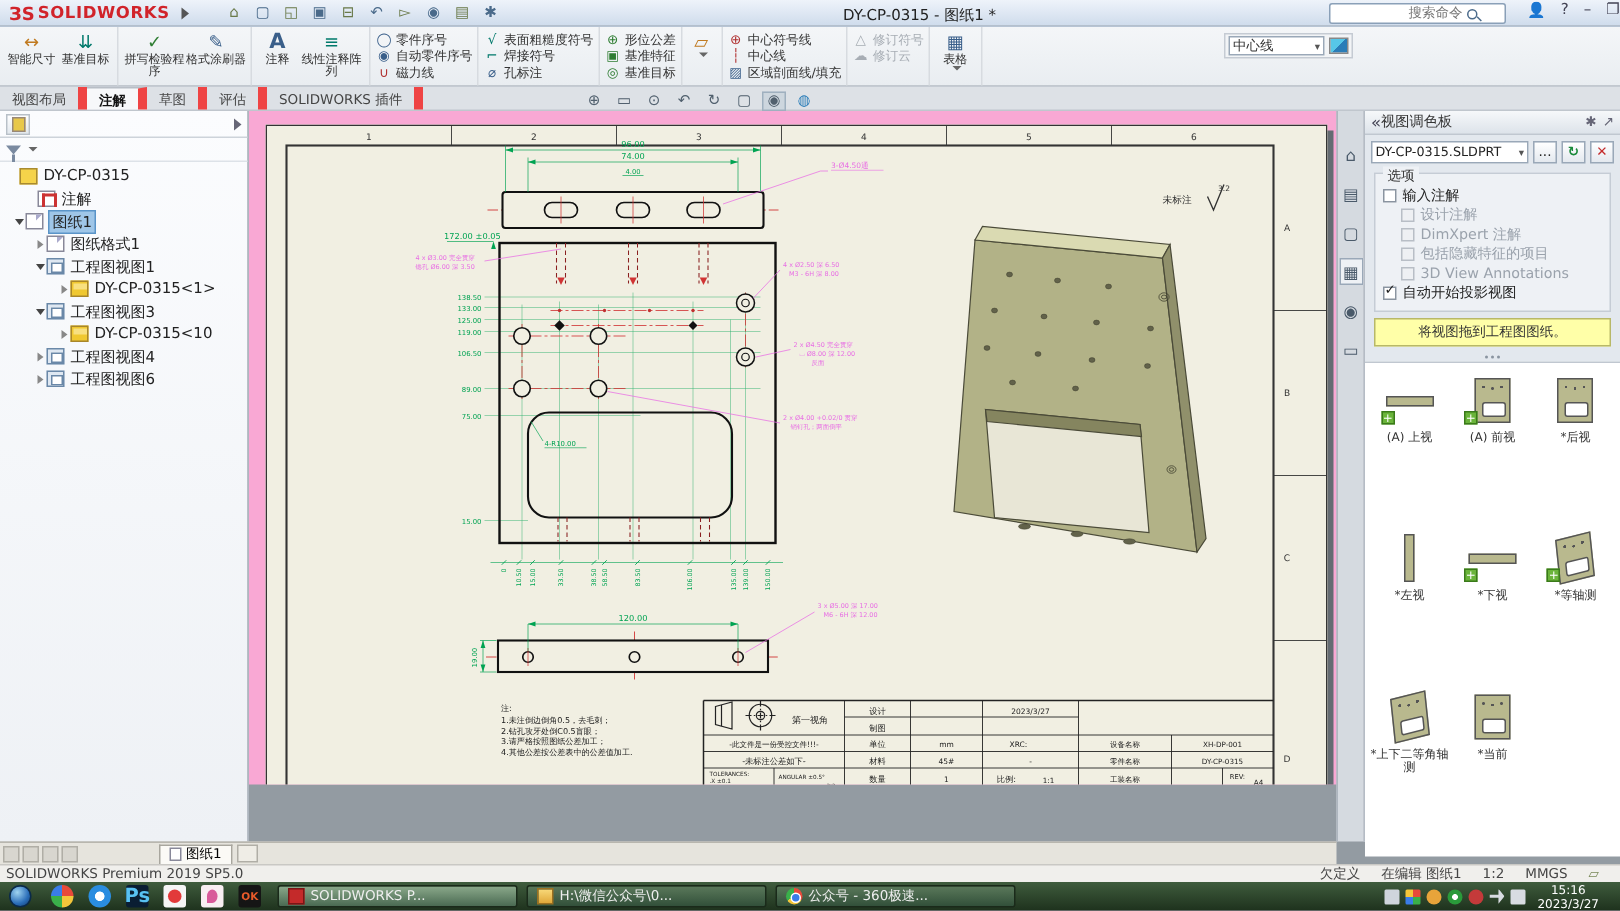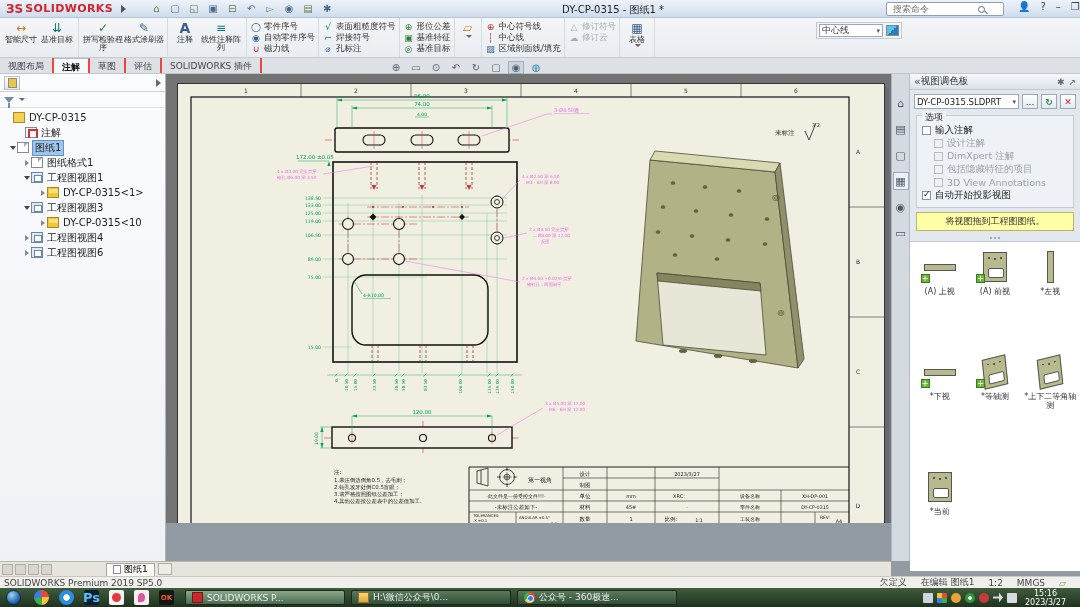--- a/index.html
+++ b/index.html
@@ -8,21 +8,21 @@
   
   #titlebar{position:absolute;left:0;top:0;width:1080px;height:18px;background:linear-gradient(#eef3fa,#cfdcec);border-bottom:1px solid #b7c4d4;display:flex;align-items:center;font-size:10px;color:#333;}
   #logo{display:flex;align-items:center;margin-left:6px;}
   #logo .dps{color:#d1232a;font-weight:bold;font-size:12px;margin-right:2px;}
   #logo .sw{color:#d1232a;font-weight:bold;font-size:11px;letter-spacing:.4px;}
   #logo-flyout{width:0;height:0;border-left:5px solid #555;border-top:4px solid transparent;border-bottom:4px solid transparent;margin-left:8px;}
   .qat{display:flex;margin-left:22px;gap:3px;}
   .qat .qbtn{width:16px;height:14px;display:flex;align-items:center;justify-content:center;font-size:10px;color:#4a6a8a;border-radius:2px;}
   .qat .qbtn:nth-child(odd){color:#6a7a4a;}
   #win-title{position:absolute;left:562px;top:3px;font-size:10px;color:#222;}
-  #searchbox{position:absolute;left:886px;top:2px;width:118px;height:14px;background:#fff;border:1px solid #8aa0b8;border-radius:2px;display:flex;align-items:center;}
+  #searchbox{position:absolute;left:886px;top:2px;width:118px;height:14px;background:#fff;border:1px solid #8aa0b8;border-radius:2px;display:flex;align-items:center;padding-left:46px;}
   #searchbox .sicon{width:11px;height:11px;background:#2a2a2a;margin:0 2px;border-radius:2px;position:relative;}
   #searchbox input{border:0;outline:0;flex:1;font-size:9px;color:#888;height:12px;padding:0 2px;background:transparent;}
   #searchbox .mag{position:absolute;right:18px;width:7px;height:7px;border:1.4px solid #4a6a8a;border-radius:50%;}
   #searchbox .mag::after{content:"";position:absolute;left:5px;top:5px;width:4px;height:1.4px;background:#4a6a8a;transform:rotate(45deg);}
   .win-ctl{position:absolute;top:1px;display:flex;gap:10px;}
   .win-ctl span{font-size:10px;color:#445;}
   
   #ribbon{position:absolute;left:0;top:18px;width:1080px;height:40px;background:linear-gradient(#f4f6f8,#e9edf1);border-bottom:1px solid #c5cbd3;display:flex;align-items:stretch;}
   .rgroup{display:flex;align-items:stretch;padding:1px 3px;border-right:1px solid #d7dbe0;}
   .bigbtn{width:36px;display:flex;flex-direction:column;align-items:center;justify-content:flex-start;padding-top:2px;cursor:default;}
@@ -32,21 +32,21 @@
   .ritem{display:flex;align-items:center;height:11px;font-size:8.5px;color:#333;white-space:nowrap;}
   .ritem .ricon{width:12px;text-align:center;font-size:9px;margin-right:2px;}
   .ritem.disabled,.ritem.disabled .ricon{color:#a7adb4;}
   .dd{width:0;height:0;border-top:3px solid #666;border-left:3px solid transparent;border-right:3px solid transparent;margin-left:2px;}
   .c-green{color:#2e7d32;} .c-teal{color:#00796b;} .c-orange{color:#c07a20;} .c-blue{color:#3a5f8a;} .c-red{color:#b03030;}
   #layer-toolbar{position:absolute;left:816px;top:22px;display:flex;align-items:center;gap:3px;background:#f2f4f6;border:1px solid #c5cbd3;padding:1px 2px;}
   #layer-combo{width:64px;height:13px;background:#fff;border:1px solid #9aa8b8;font-size:9px;display:flex;align-items:center;justify-content:space-between;padding:0 2px;color:#333;}
   #layer-icon{width:13px;height:11px;background:linear-gradient(135deg,#57c7e8 50%,#2a7db8 50%);border:1px solid #888;}
   
   #tabstrip{position:absolute;left:0;top:58px;width:1080px;height:16px;background:#dde1e6;border-bottom:1px solid #c0c6cd;display:flex;font-size:9px;}
-  .ctab{padding:2px 8px;color:#444;border-right:2px solid #ef4444;}
+  .ctab{padding:2px 8px;color:#444;border-right:6px solid #ef4444;}
   .ctab.active{background:#f7f8fa;color:#111;border-top:1px solid #b8bec6;font-weight:bold;}
   #headsup{position:absolute;left:388px;top:61px;display:flex;gap:4px;align-items:center;}
   .hbtn{width:16px;height:13px;display:flex;align-items:center;justify-content:center;font-size:10px;color:#51606e;}
   .hbtn.pressed{background:#cdd6de;border:1px solid #9fb0bf;}
   .hbtn.sphere{color:#2a7db8;}
   
   #leftpanel{position:absolute;left:0;top:74px;width:166px;height:487px;background:linear-gradient(#fbfcfe,#eef1f5);border-right:1px solid #aeb6bf;font-size:10px;color:#222;}
   #fm-tabs{height:18px;border-bottom:1px solid #cdd3da;display:flex;align-items:center;padding:0 4px;gap:4px;}
   .fmtab{width:16px;height:14px;border:1px solid #b8c0c8;background:linear-gradient(#fff,#e2e8ee);display:flex;align-items:center;justify-content:center;}
   .fmtab .mini{width:9px;height:10px;background:#e8c84a;border:1px solid #987;}
@@ -65,21 +65,21 @@
   .ti-sheet::after{content:"";position:absolute;right:0;top:0;border-left:4px solid #aac;border-bottom:4px solid transparent;}
   .ti-ann{background:#fff;border:1px solid #889;}
   .ti-ann::after{content:"";position:absolute;left:2px;top:1px;width:6px;height:7px;border-left:2px solid #c33;border-right:2px solid #c33;border-top:2px solid #c33;}
   .ti-view{background:#dfe8f2;border:1px solid #6a88a8;}
   .ti-view::after{content:"";position:absolute;left:2px;top:2px;width:6px;height:5px;border:1px solid #6a88a8;background:#fff;}
   .ti-part{background:#f0c830;border:1px solid #a8862a;transform:rotate(0deg);}
   .ti-part::after{content:"";position:absolute;left:1px;top:1px;width:9px;height:4px;background:#f8e080;}
   .trow.selected .tlabel{background:#9fc6e8;border:1px solid #5a94c8;padding:0 2px;}
   .tlabel{padding:0 1px;}
   
-  #canvas{position:absolute;left:166px;top:74px;width:725px;height:449px;background:#737373;overflow:hidden;}
+  #canvas{position:absolute;left:166px;top:74px;width:725px;height:449px;background:#f9a8d4;overflow:hidden;}
   #paper{position:absolute;left:11px;top:9px;width:708px;height:478px;background:#f1efe2;box-shadow:4px 4px 0 #646b72;}
   svg text{font-family:"DejaVu Sans","Liberation Sans",sans-serif;}
   
   #sheetbar{position:absolute;left:0;top:561px;width:891px;height:15px;background:#e6e4dd;border-top:1px solid #b8b6ae;display:flex;align-items:center;font-size:9px;}
   .navbtn{width:11px;height:11px;margin-left:2px;background:#d8d6cf;border:1px solid #b0aea6;}
   #sheettab{display:flex;align-items:center;gap:3px;background:#fbfaf6;border:1px solid #a8a69e;border-bottom:0;height:13px;padding:0 6px;margin-left:54px;}
   #sheettab .pg{width:8px;height:9px;background:#fff;border:1px solid #889;}
   #addsheet{width:14px;height:12px;background:#efede6;border:1px solid #b0aea6;margin-left:3px;}
   
   #statusbar{position:absolute;left:0;top:576px;width:1080px;height:12px;background:#f0efec;border-top:1px solid #c9c8c4;display:flex;align-items:center;font-size:9px;color:#444;}
@@ -907,20 +907,26 @@
       </div>
       <div class="thumb">
         <div class="tbox">
             <div class="shape-plate"></div>
             <span class="badge">+</span>
           </div>
         <span class="tlab">(A) 前视</span>
       </div>
       <div class="thumb">
         <div class="tbox">
+            <div class="shape-plate"></div>
+          </div>
+        <span class="tlab">*后视</span>
+      </div>
+      <div class="thumb">
+        <div class="tbox">
             <div class="shape-vbar"></div>
           </div>
         <span class="tlab">*左视</span>
       </div>
       <div class="thumb">
         <div class="tbox">
             <div class="shape-hbar"></div>
             <span class="badge">+</span>
           </div>
         <span class="tlab">*下视</span>

